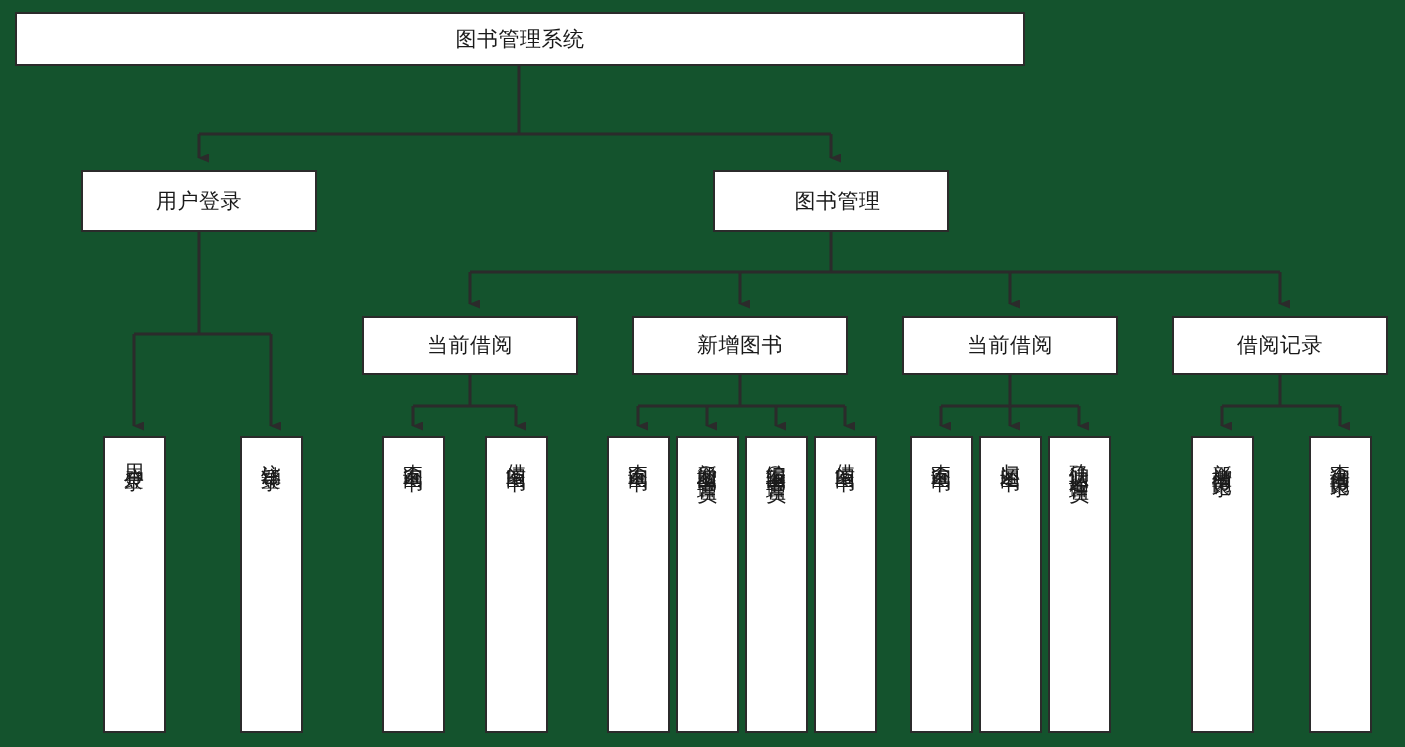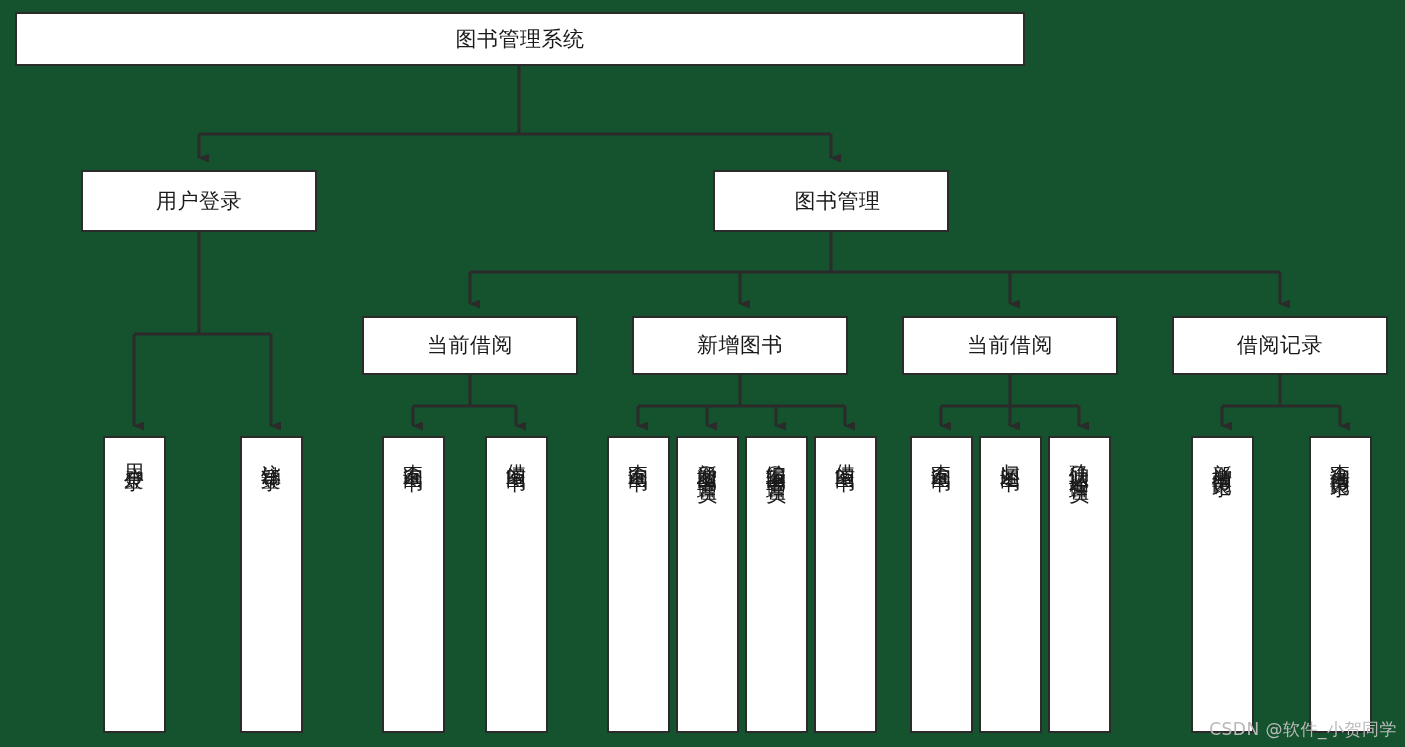--- a/index.html
+++ b/index.html
@@ -183,15 +183,14 @@
     <span class="node-label">确认归还（管理员）</span>
   </div>
 
   <div class="node-box vert" style="left:1191px; top:436px; width:63px; height:297px;">
     <span class="node-label">新增借阅记录</span>
   </div>
   <div class="node-box vert" style="left:1309px; top:436px; width:63px; height:297px;">
     <span class="node-label">查询借阅记录</span>
   </div>
 
-  <div id="watermark">CSDN @软件_小贺同学</div>
 
 </div>
 
 </body></html>

